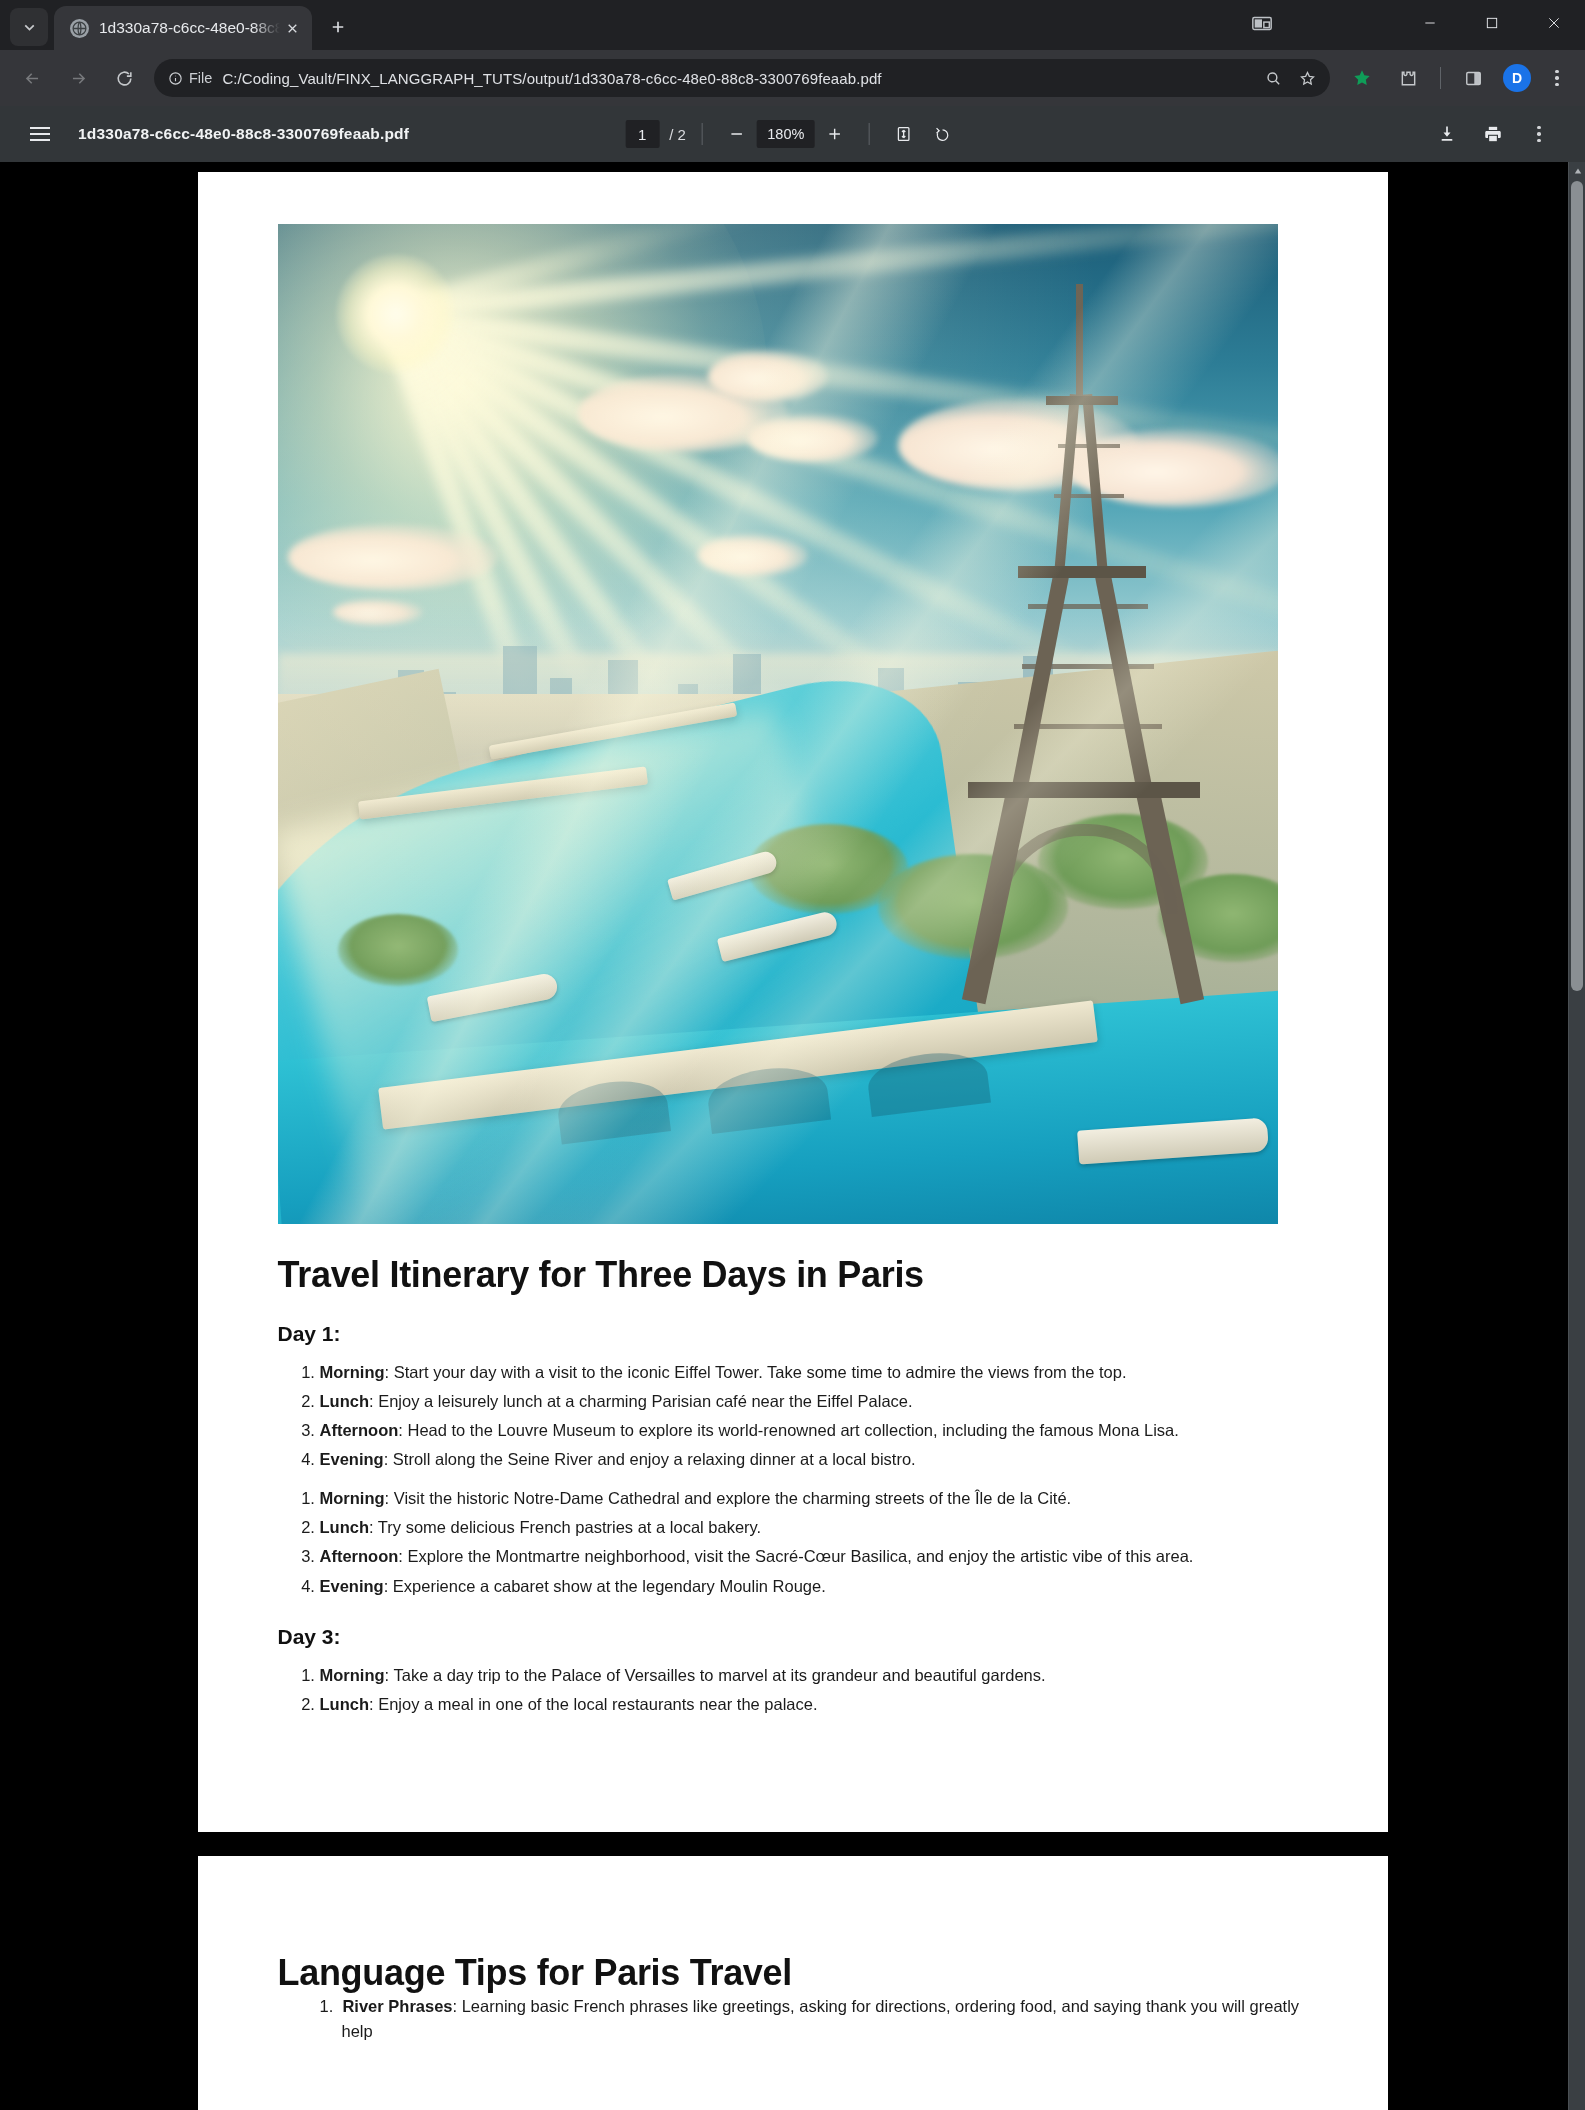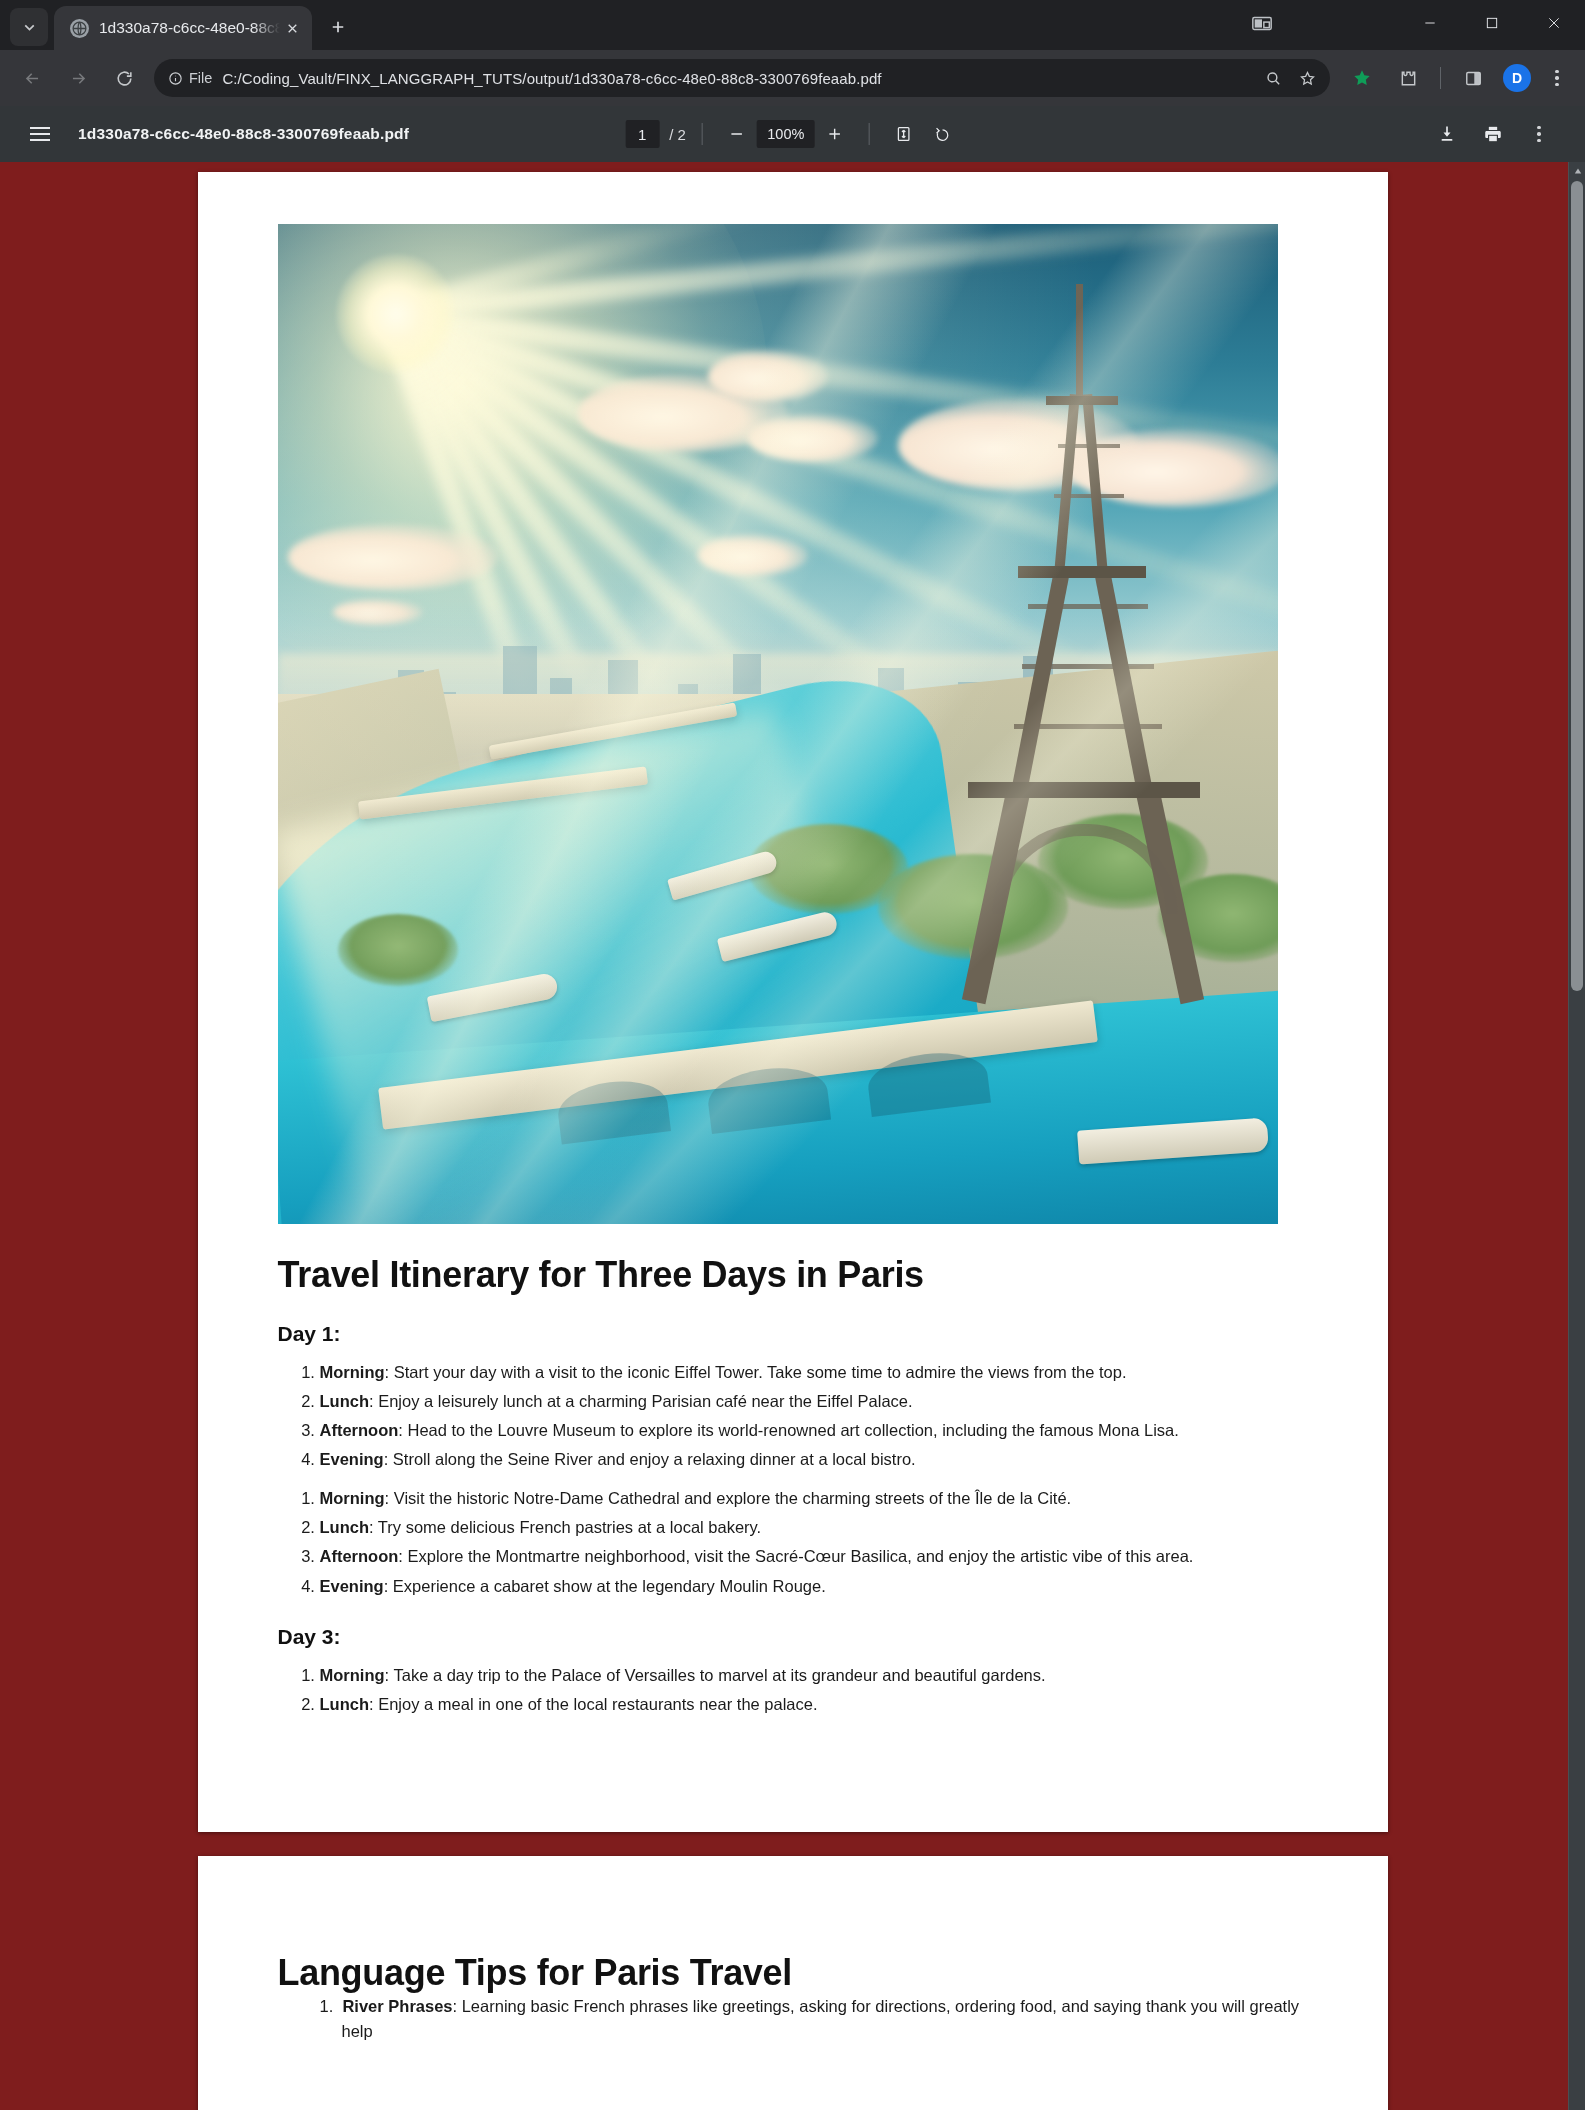--- a/index.html
+++ b/index.html
@@ -227,21 +227,21 @@
     margin-left: auto;
     display: flex; align-items: center; gap: 10px;
     padding-right: 14px;
   }
   .pdf-right .tb-btn svg { width: 20px; height: 20px; }
 
   
   .viewer {
     position: relative;
     height: calc(2110px - 50px - 56px - 56px);
-    background: #7f1d1d;
+    background: #000000;
     overflow: hidden;
   }
   .scroll-track {
     position: absolute; right: 0; top: 0; bottom: 0;
     width: 17px; background: #3a3f43;
     border-left: 1px solid #4a4f53;
   }
   .scroll-arrow {
     height: 17px; width: 17px;
     display: flex; align-items: center; justify-content: center;
@@ -569,21 +569,21 @@
 
   <div class="pdf-center">
     <input class="page-input" value="1" style="">
     <span class="page-total"><span>/</span>&nbsp;<span>2</span></span>
     <span class="tb-div"></span>
     <div class="tb-btn">
       <svg viewBox="0 0 24 24" fill="none" stroke="currentColor" stroke-width="1.9">
           <path d="M5 12h14"></path>
         </svg>
     </div>
-    <div class="zoom-val">100%</div>
+    <div class="zoom-val">180%</div>
     <div class="tb-btn">
       <svg viewBox="0 0 24 24" fill="none" stroke="currentColor" stroke-width="1.9">
           <path d="M12 5v14M5 12h14"></path>
         </svg>
     </div>
     <span class="tb-div"></span>
     <div class="tb-btn">
       <svg viewBox="0 0 24 24" fill="none" stroke="currentColor" stroke-width="1.7">
         <rect x="5" y="3.5" width="14" height="17" rx="1.2"></rect>
           <path d="M12 7v10M12 7l-2.2 2.4M12 7l2.2 2.4M12 17l-2.2-2.4M12 17l2.2-2.4" fill="none"></path>

